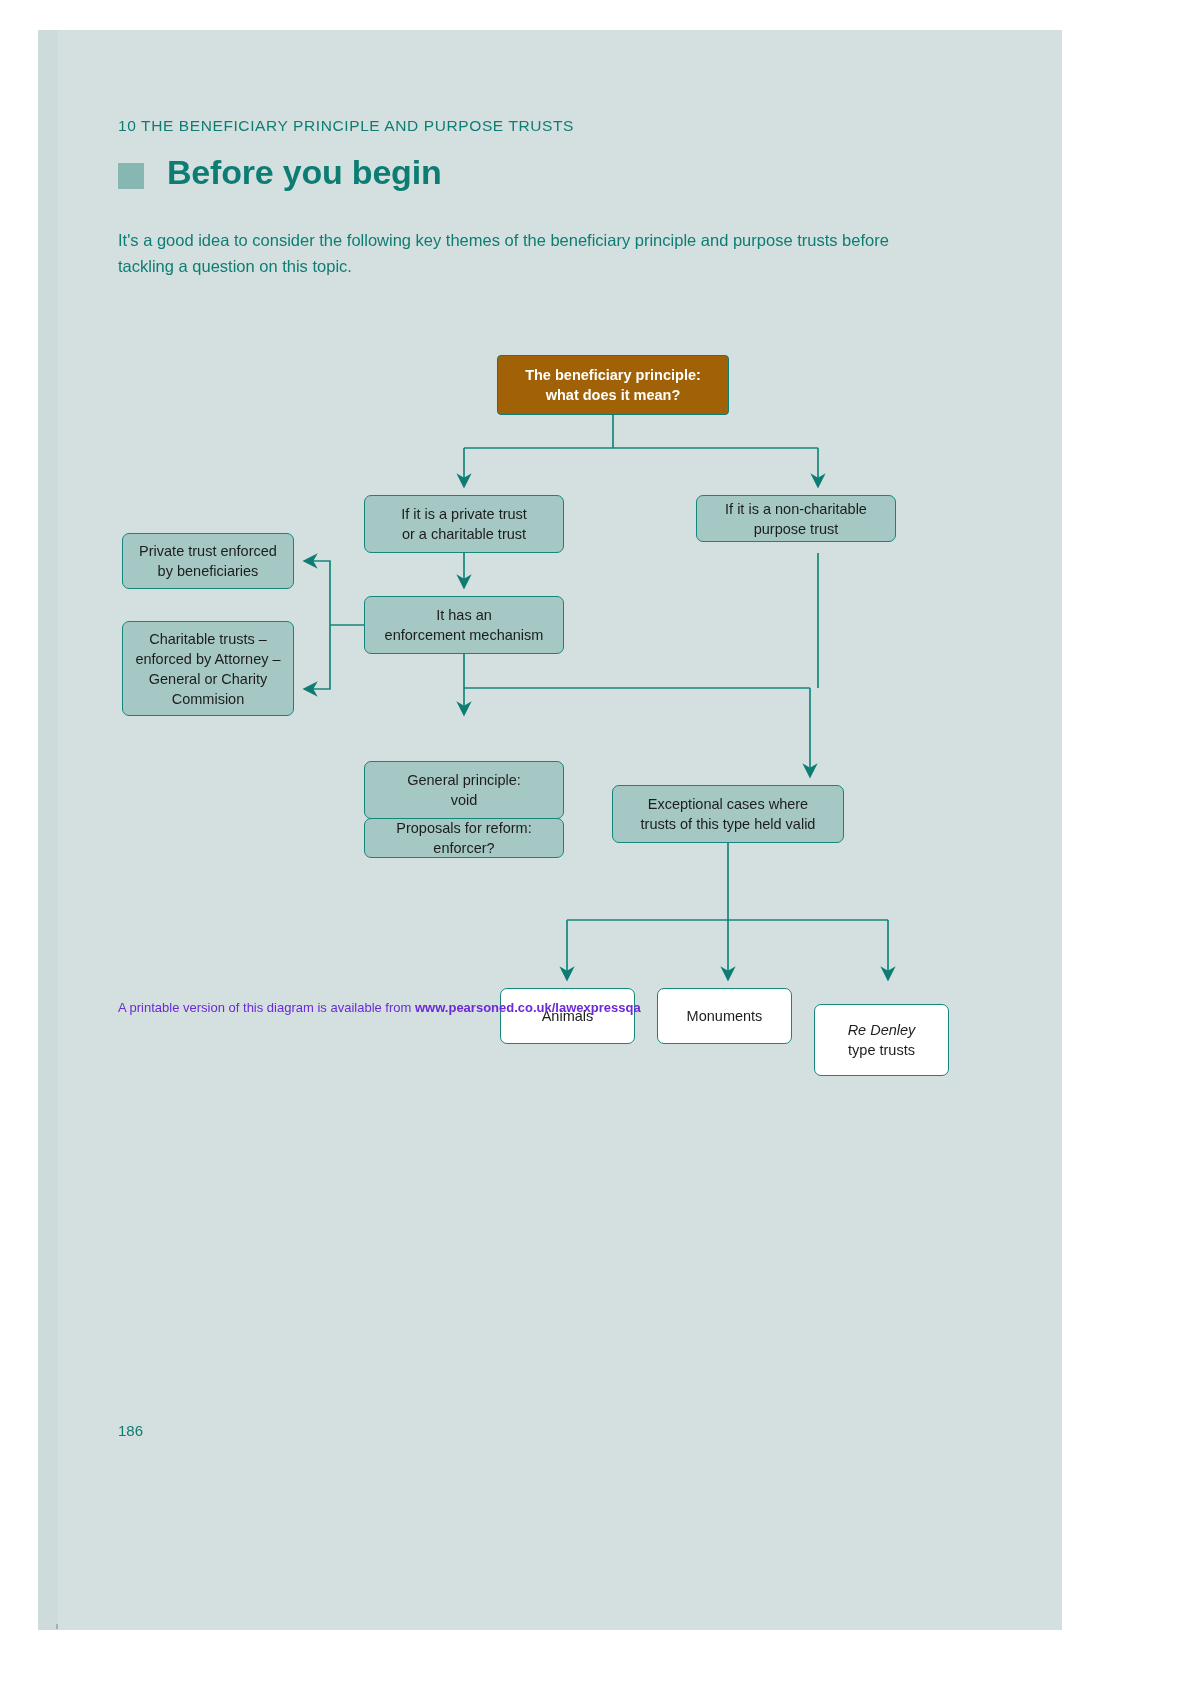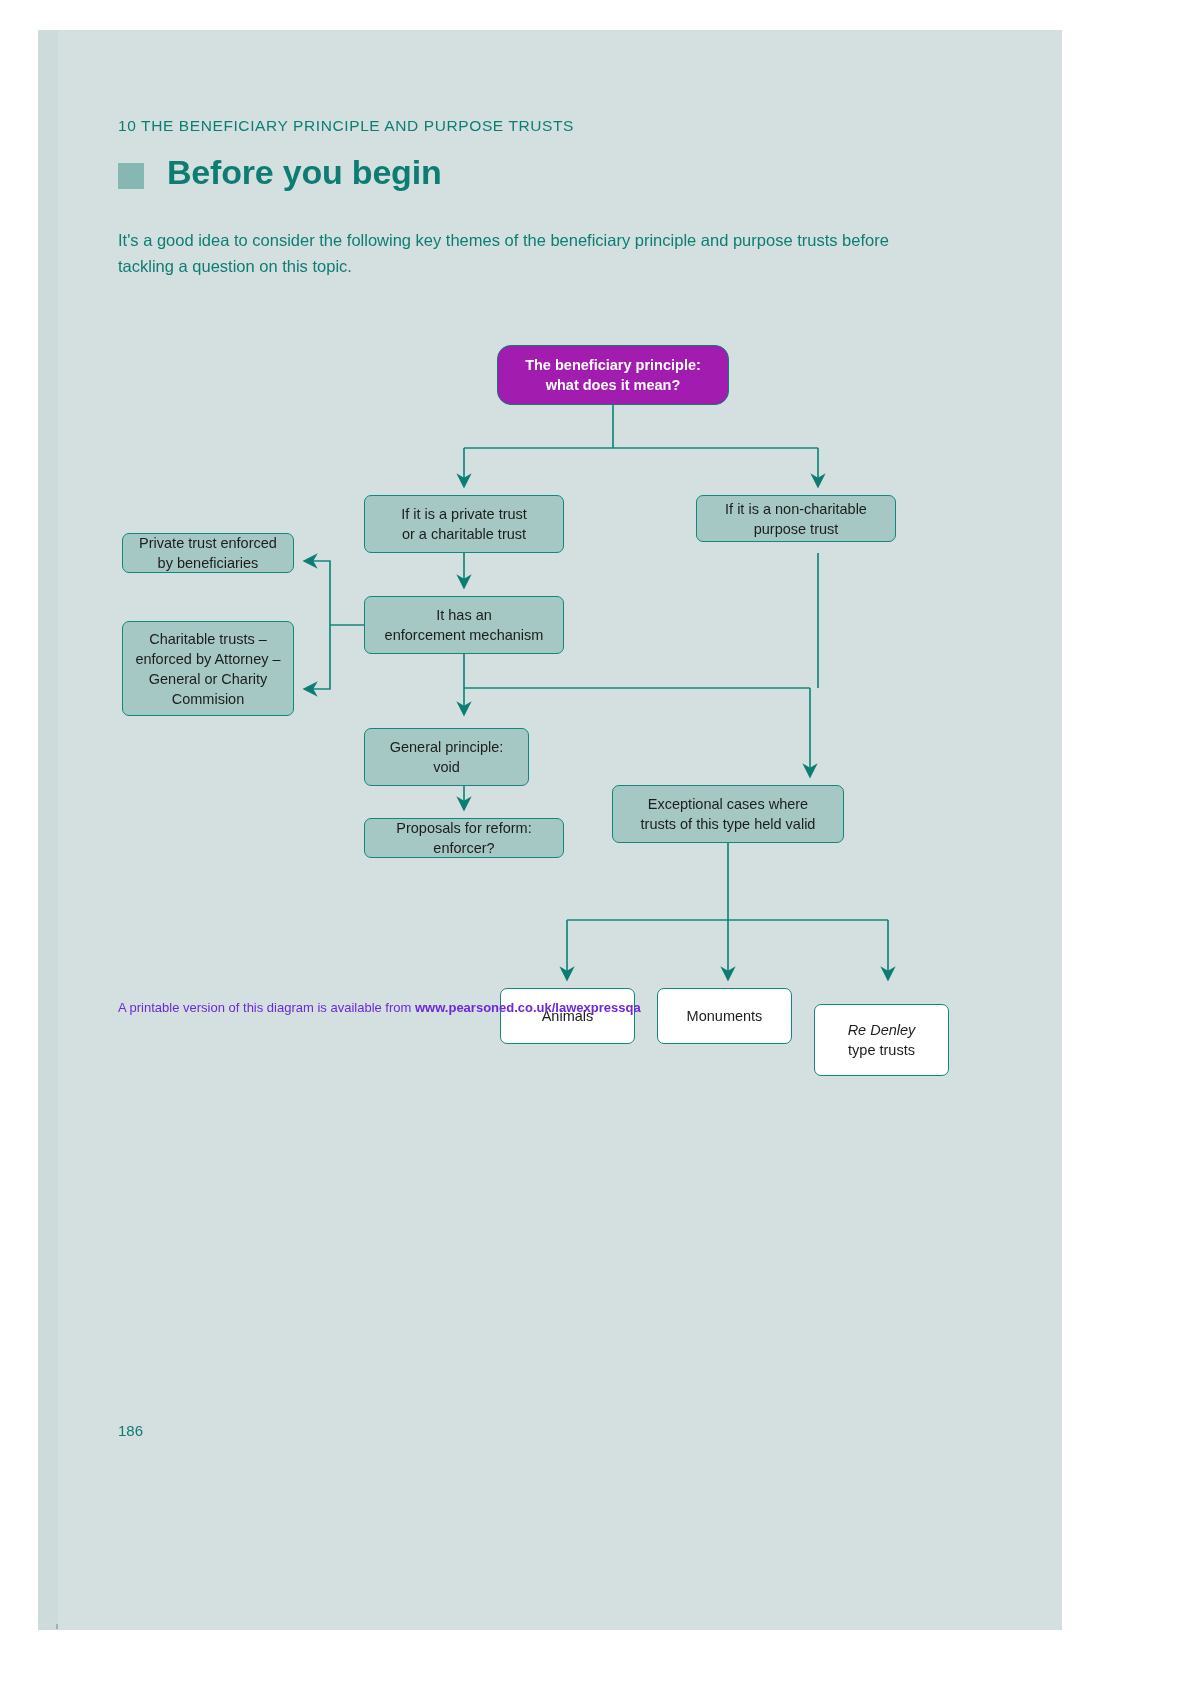--- a/index.html
+++ b/index.html
@@ -90,25 +90,26 @@
     display: flex;
     align-items: center;
     justify-content: center;
     text-align: center;
     font-size: 14.5px;
     line-height: 1.38;
     color: #1d1d1d;
     padding: 2px 6px;
   }
   .node.fill-dark {
-    background: #a21caf;
+    background: #a16207;
     border-color: #0d7d74;
     color: #ffffff;
     font-weight: bold;
-    border-radius: 14px;
+    border-radius: 4px;
+    margin-top: 10px;
   }
   .node.fill-mid {
     background: #a5c8c4;
   }
   .node.fill-white {
     background: #ffffff;
   }
   .node i {
     font-style: italic;
   }
@@ -200,33 +201,33 @@
   </div>
 
   <div class="node fill-mid" style="left:364px; top:495px; width:200px; height:58px;align-items:center;">
     <span>If it is a private trust<br>or a charitable trust</span>
   </div>
 
   <div class="node fill-mid" style="left:696px; top:495px; width:200px; height:47px;">
     <span>If it is a non-charitable<br>purpose trust</span>
   </div>
 
-  <div class="node fill-mid" style="left:122px; top:533px; width:172px; height:40px;">
+  <div class="node fill-mid" style="left:122px; top:533px; width:172px; height:56px;">
     <span>Private trust enforced<br>by beneficiaries</span>
   </div>
 
   <div class="node fill-mid" style="left:122px; top:621px; width:172px; height:95px;">
     <span>Charitable trusts –<br>enforced by Attorney –<br>General or Charity<br>Commision</span>
   </div>
 
   <div class="node fill-mid" style="left:364px; top:596px; width:200px; height:58px;padding-left:6px;">
     <span>It has an<br>enforcement mechanism</span>
   </div>
 
-  <div class="node fill-mid" style="left:364px; top:728px; width:165px; height:58px;">
+  <div class="node fill-mid" style="left:364px; top:761px; width:200px; height:58px;">
     <span>General principle:<br>void</span>
   </div>
 
   <div class="node fill-mid" style="left:364px; top:818px; width:200px; height:40px;">
     <span>Proposals for reform:<br>enforcer?</span>
   </div>
 
   <div class="node fill-mid" style="left:612px; top:785px; width:232px; height:58px;">
     <span>Exceptional cases where<br>trusts of this type held valid</span>
   </div>

